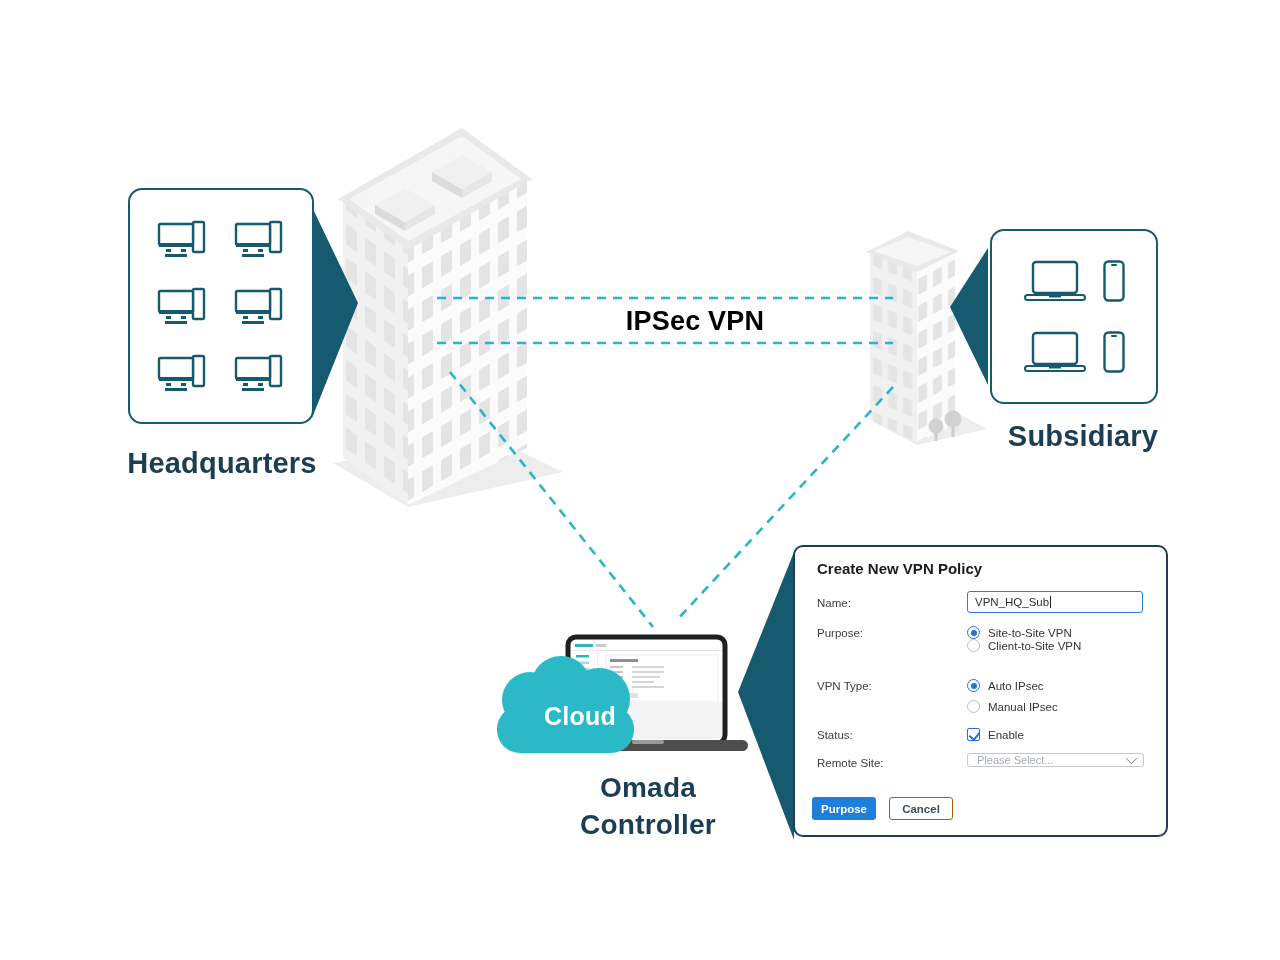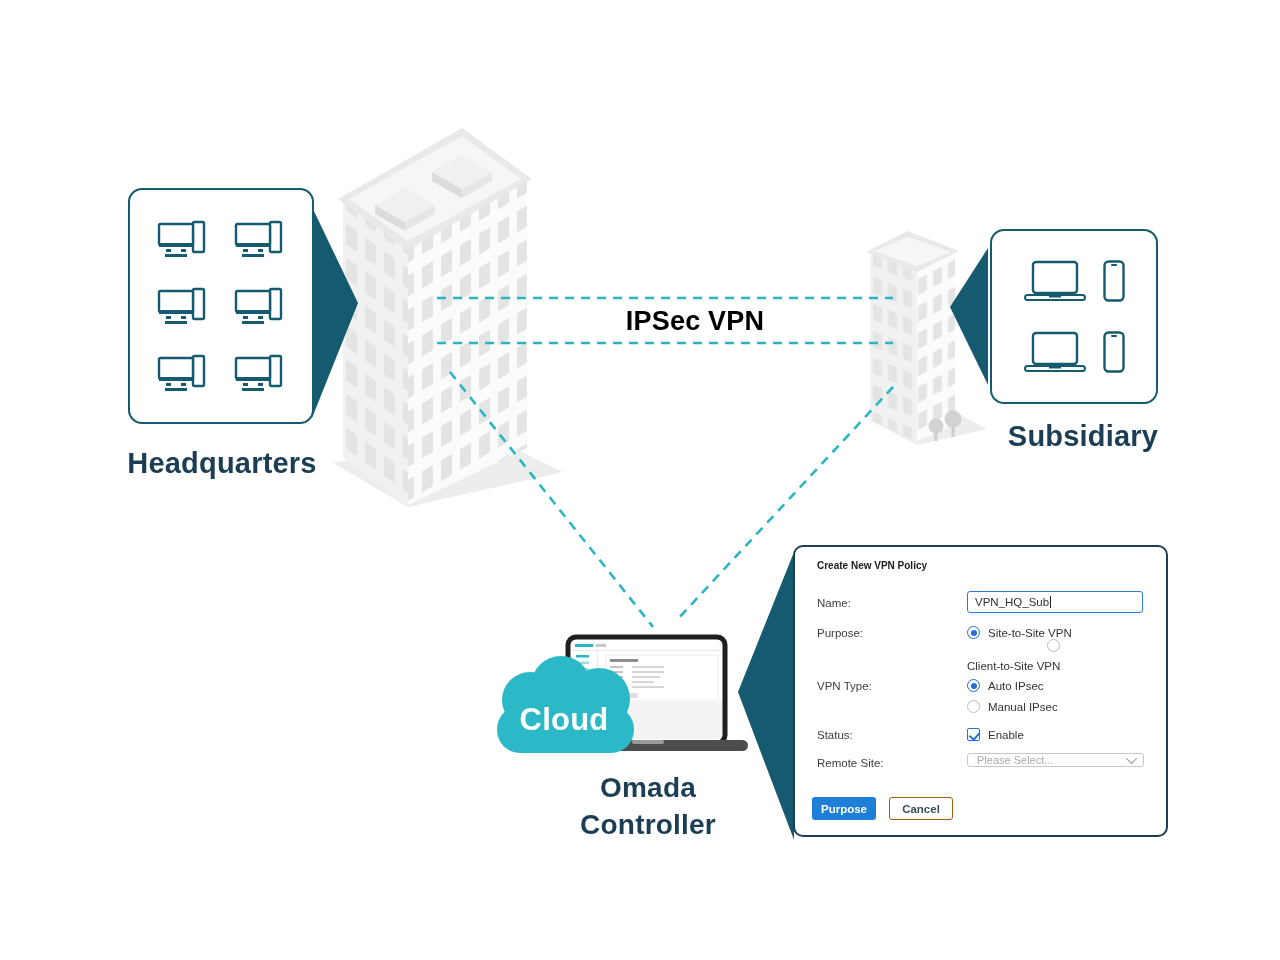--- a/index.html
+++ b/index.html
@@ -5,32 +5,32 @@
   html,body{margin:0;padding:0;background:#ffffff;}
   body{font-family:"Liberation Sans",sans-serif;}
   #stage{position:relative;width:1280px;height:960px;background:#ffffff;overflow:hidden;}
   #scene{position:absolute;left:0;top:0;z-index:1;}
 
   
   .big-label{position:absolute;z-index:3;font-weight:800;color:#1c3e54;text-align:center;letter-spacing:.2px;}
   #hq-label{left:87px;top:447px;width:270px;font-size:29px;}
   #sub-label{left:968px;top:420px;width:230px;font-size:29px;}
   #ipsec-label{left:595px;top:306px;width:200px;font-size:27px;color:#000000;z-index:3;}
-  #cloud-label{left:498px;top:702px;width:132px;font-size:31px;color:#ffffff;z-index:4;}
+  #cloud-label{left:514px;top:702px;width:132px;font-size:25px;color:#ffffff;z-index:4;}
   #controller-label{left:533px;top:769px;width:230px;font-size:28px;line-height:37px;}
 
   
   .callout{position:absolute;z-index:2;background:#ffffff;border:2px solid #155a6e;border-radius:14px;box-sizing:border-box;}
   #hq-box{left:128px;top:188px;width:186px;height:236px;display:grid;grid-template-columns:1fr 1fr;grid-template-rows:1fr 1fr 1fr;justify-items:center;align-items:center;padding:16px 14px;}
   #sub-box{left:990px;top:229px;width:168px;height:175px;display:grid;grid-template-rows:1fr 1fr;align-items:center;padding:14px 16px;}
   .sub-row{display:flex;align-items:center;justify-content:center;gap:16px;}
 
   
   #dialog{position:absolute;left:793px;top:545px;width:375px;height:292px;z-index:3;background:#ffffff;border:2px solid #1c3e54;border-radius:10px;box-sizing:border-box;}
-  #dialog .title{position:absolute;left:22px;top:13px;font-size:10px;font-weight:bold;color:#1b1b1b;}
+  #dialog .title{position:absolute;left:22px;top:13px;font-size:15px;font-weight:bold;color:#1b1b1b;}
   .dlg-label{position:absolute;left:22px;font-size:11.5px;color:#3d3d3d;}
   .opt-row{position:absolute;left:172px;display:flex;align-items:flex-end;gap:8px;font-size:11.5px;color:#333;cursor:default;}
   .radio{width:13px;height:13px;border:1.5px solid #b9bfc4;border-radius:50%;background:#fff;box-sizing:border-box;position:relative;flex:0 0 auto;}
   .radio.on{border-color:#2270d8;}
   .radio.on::after{content:'';position:absolute;left:2.5px;top:2.5px;right:2.5px;bottom:2.5px;border-radius:50%;background:#2270d8;}
   .cb{width:13px;height:13px;border:1.5px solid #2270d8;border-radius:2px;background:#fff;box-sizing:border-box;position:relative;flex:0 0 auto;}
   .cb .tick{position:absolute;left:2.5px;top:1px;width:5px;height:8px;border-right:2px solid #2270d8;border-bottom:2px solid #2270d8;transform:rotate(40deg);}
   #name-input{position:absolute;left:172px;top:44px;width:176px;height:22px;border:1.5px solid #2b7cd6;border-radius:3px;box-sizing:border-box;display:flex;align-items:center;padding-left:7px;font-size:11.5px;color:#2f2f2f;background:#fff;}
   #name-input .caret{width:1px;height:12px;background:#222;margin-left:1px;}
   #remote-select{position:absolute;left:172px;top:206px;width:177px;height:14px;border:1px solid #c2c8cd;border-radius:3px;box-sizing:border-box;display:flex;align-items:center;justify-content:space-between;padding:0 9px;font-size:11px;color:#a7abae;background:#fff;}
@@ -274,21 +274,21 @@
     <div id="name-input">
       <span>VPN_HQ_Sub</span>
       <span class="caret"></span>
     </div>
 
     <div class="dlg-label" style="top:80px;">Purpose:</div>
     <div class="opt-row" style="top:79px;">
       <span class="radio on"></span>
       <span>Site-to-Site VPN</span>
     </div>
-    <div class="opt-row" style="top:92px;flex-direction:column;">
+    <div class="opt-row" style="top:92px;">
       <span class="radio"></span>
       <span>Client-to-Site VPN</span>
     </div>
 
     <div class="dlg-label" style="top:133px;">VPN Type:</div>
     <div class="opt-row" style="top:132px;">
       <span class="radio on"></span>
       <span>Auto IPsec</span>
     </div>
     <div class="opt-row" style="top:153px;">

